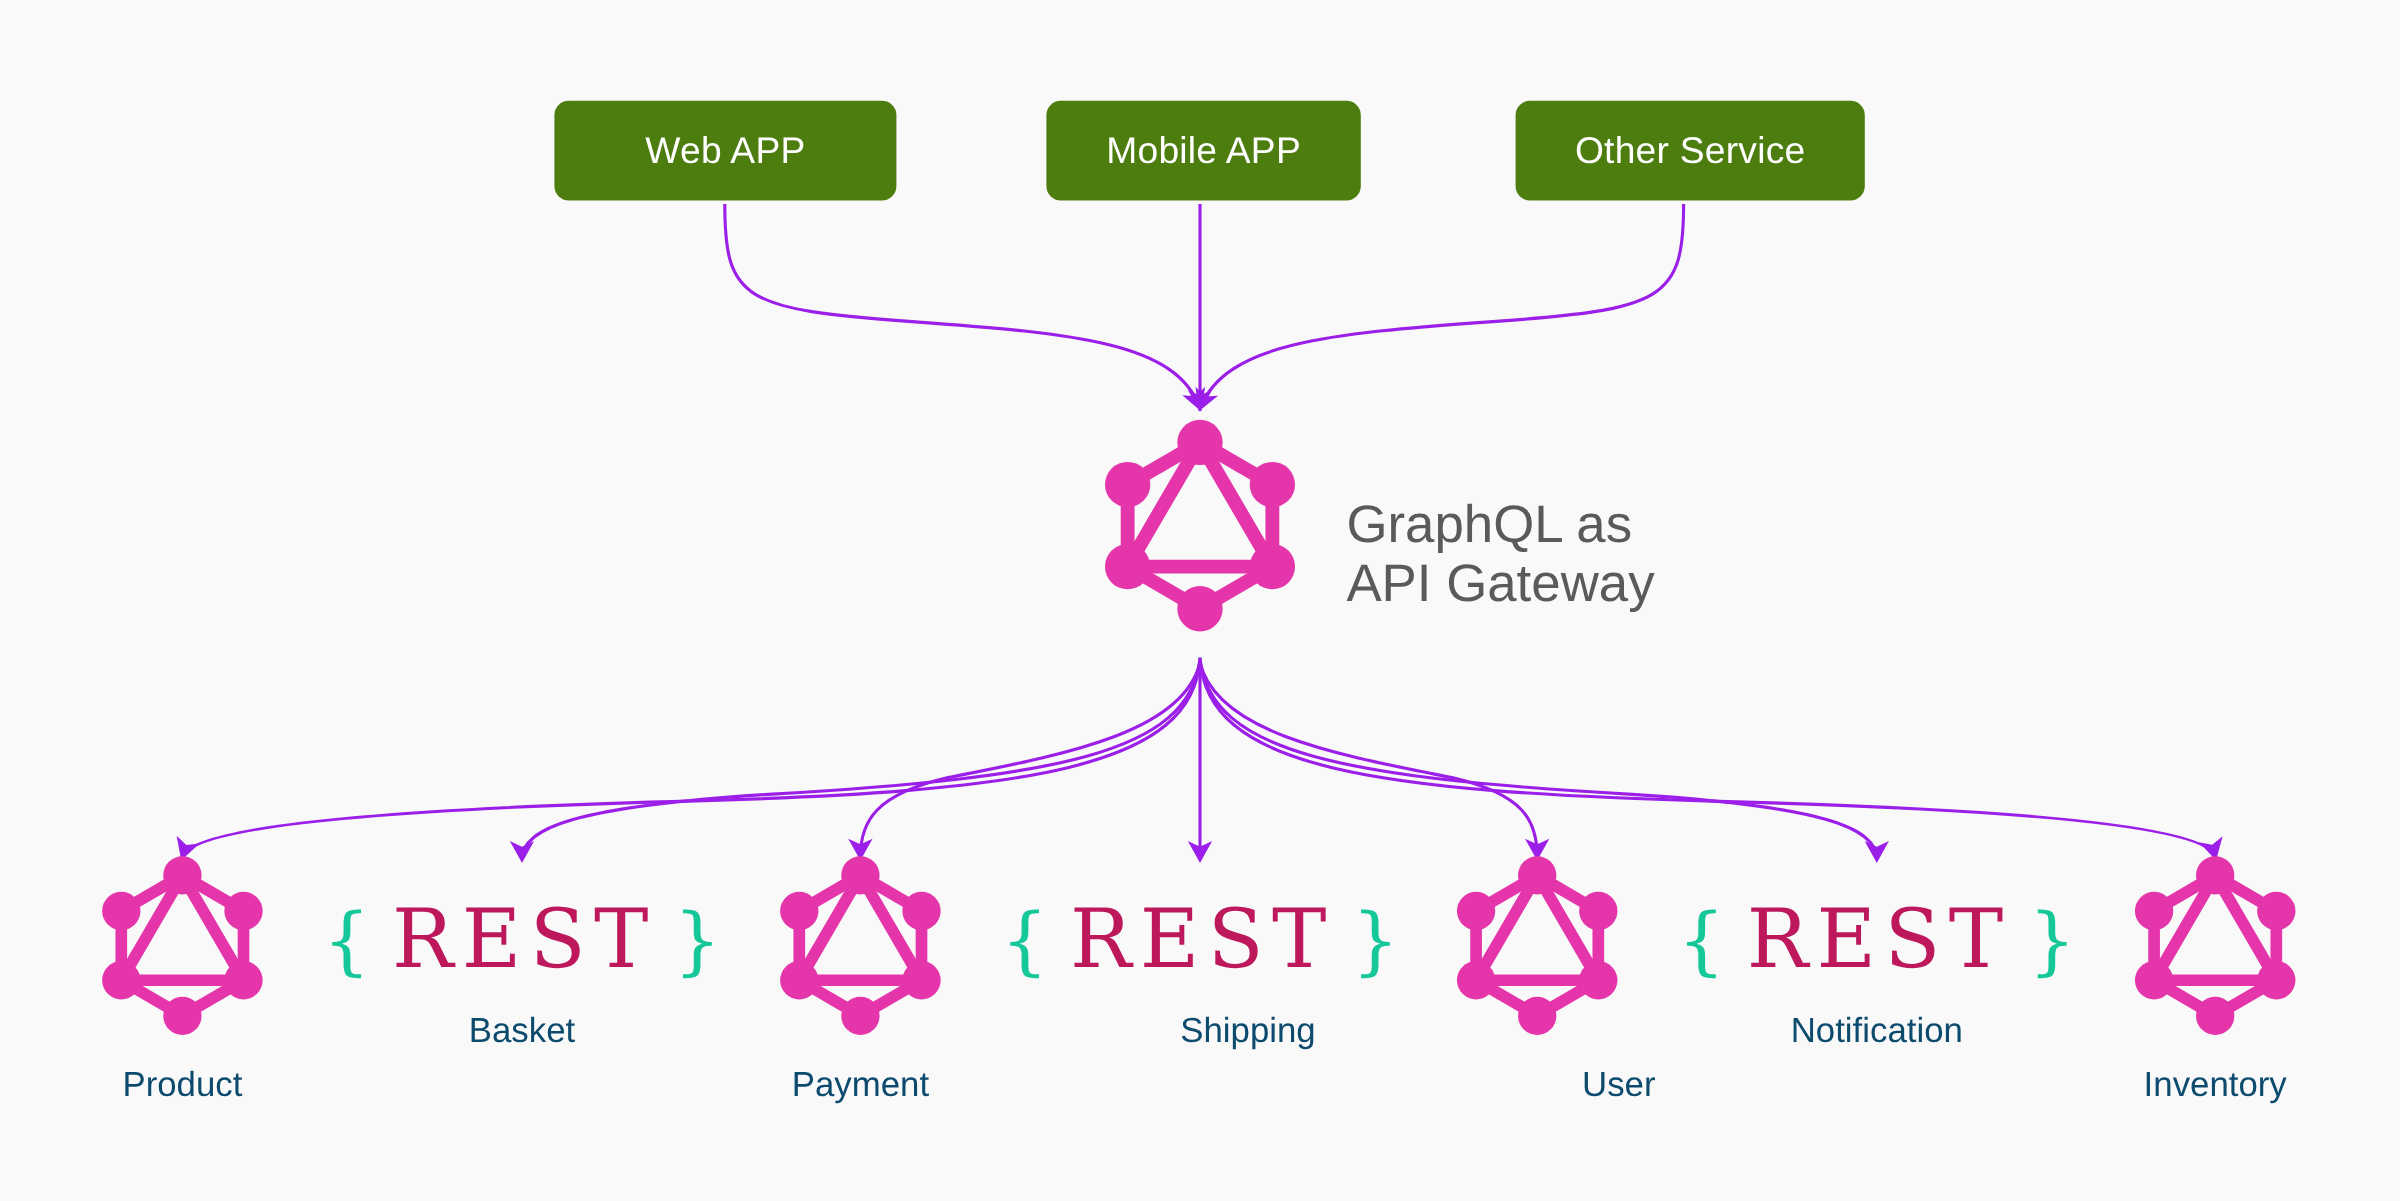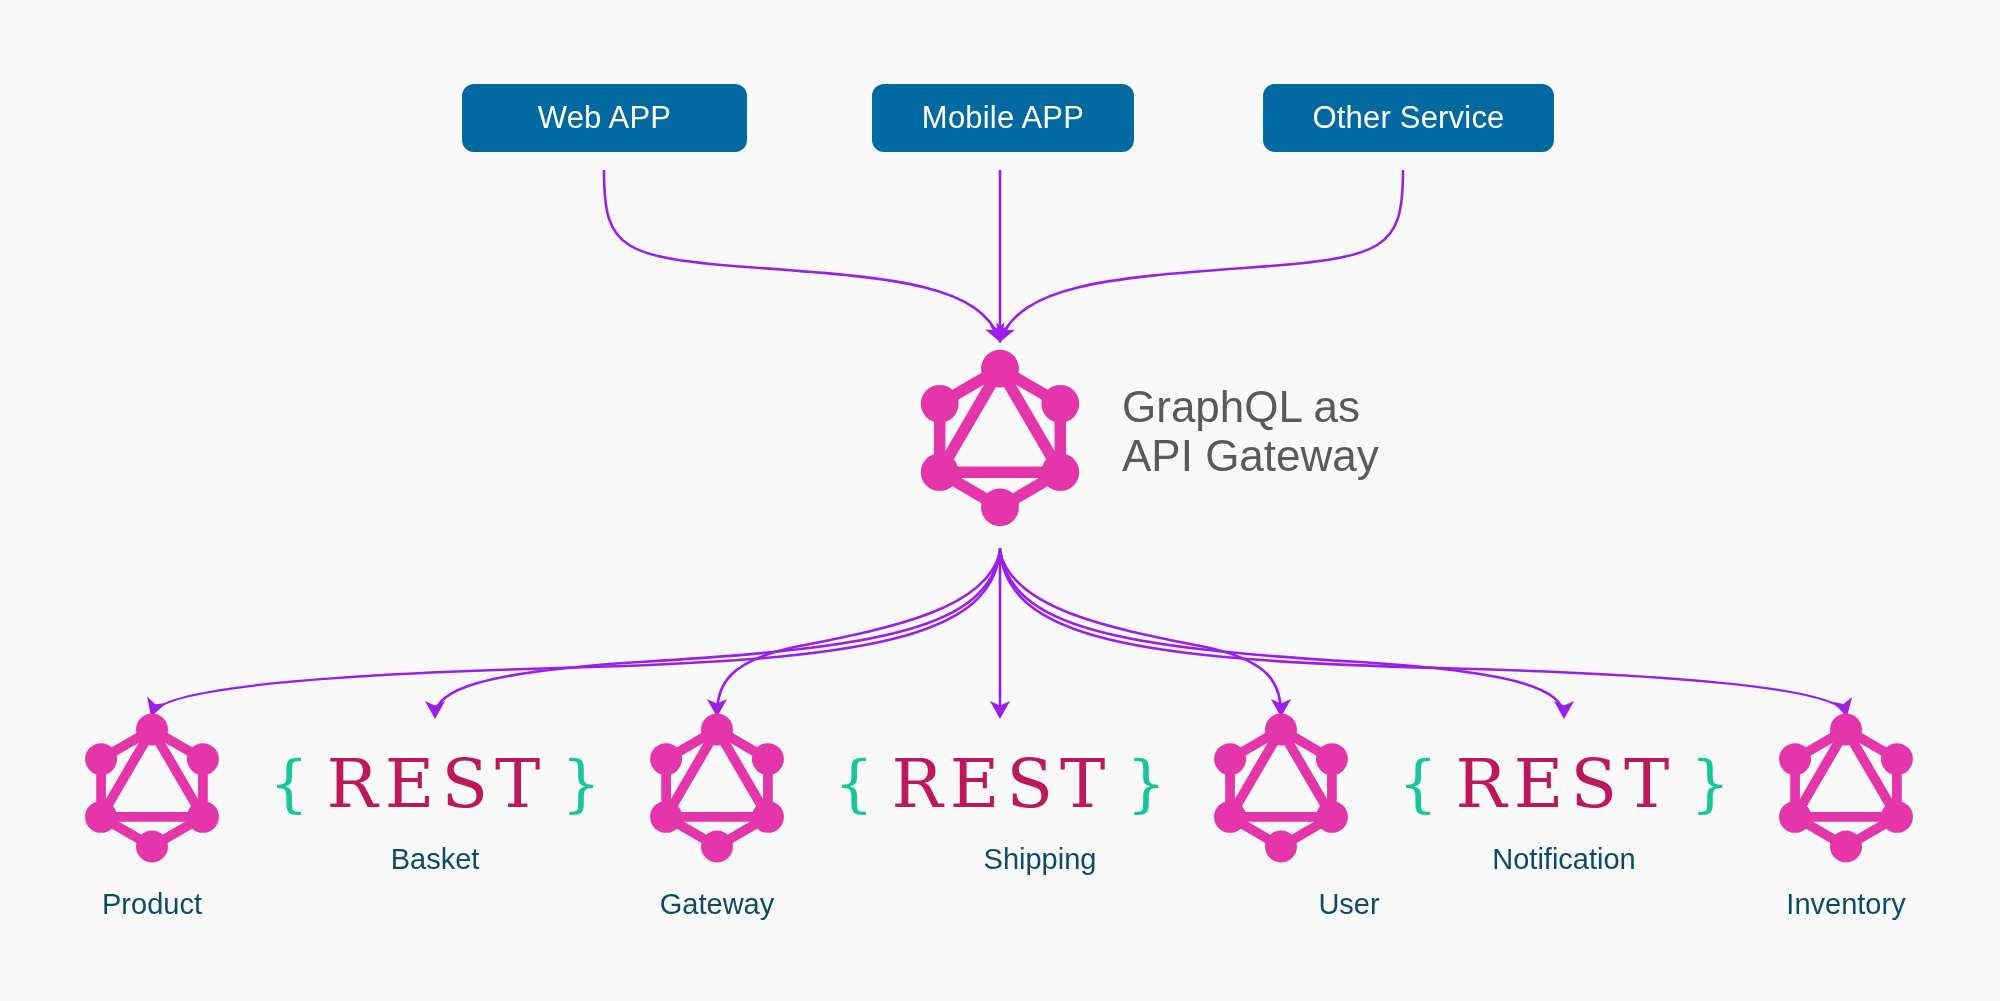--- a/index.html
+++ b/index.html
@@ -24,23 +24,23 @@
     left: 0;
     top: 0;
     width: 2000px;
     height: 1001px;
     pointer-events: none;
   }
 
   
   .client-box {
     position: absolute;
-    height: 68px;
+    height: 83px;
     border-radius: 12px;
-    background: #0369a1;
+    background: #4d7c0f;
     color: #ffffff;
     display: flex;
     align-items: center;
     justify-content: center;
     font-size: 31px;
     font-weight: 400;
     letter-spacing: 0.2px;
     box-sizing: border-box;
     padding: 16px 26px;
     white-space: nowrap;
@@ -53,20 +53,21 @@
   .gql-mark svg { display: block; }
 
   
   .gateway-caption {
     position: absolute;
     color: #5a5a5a;
     font-size: 44px;
     line-height: 1.12;
     white-space: pre-line;
     font-weight: 400;
+    margin-top: 31px;
   }
 
   
   .rest-badge {
     position: absolute;
     display: flex;
     align-items: center;
     justify-content: center;
     gap: 0px;
     white-space: nowrap;
@@ -210,21 +211,21 @@
       <g fill="#e535ab">
         <circle cx="50" cy="11.5" r="10.5"></circle>
           <circle cx="16.5" cy="31" r="10.5"></circle>
         <circle cx="83.5" cy="31" r="10.5"></circle>
           <circle cx="16.5" cy="69" r="10.5"></circle>
         <circle cx="83.5" cy="69" r="10.5"></circle>
           <circle cx="50" cy="88.5" r="10.5"></circle>
       </g>
     </svg>
   </div>
-  <div class="svc-label" style="left:717px; top:888px;">Gateway</div>
+  <div class="svc-label" style="left:717px; top:888px;">Payment</div>
 
   <div class="rest-badge" style="left:872px; top:744px; width:256px; height:80px;">
     <span class="rest-brace">{</span>
     <span class="rest-word">REST</span>
     <span class="rest-brace">}</span>
   </div>
   <div class="svc-label" style="left:1000px; top:843px;margin-left:40px;">Shipping</div>
 
   <div class="gql-mark" style="left:1205px; top:712px; width:152px; height:152px;">
     <svg viewBox="0 0 100 100" width="152" height="152" xmlns="http://www.w3.org/2000/svg">

